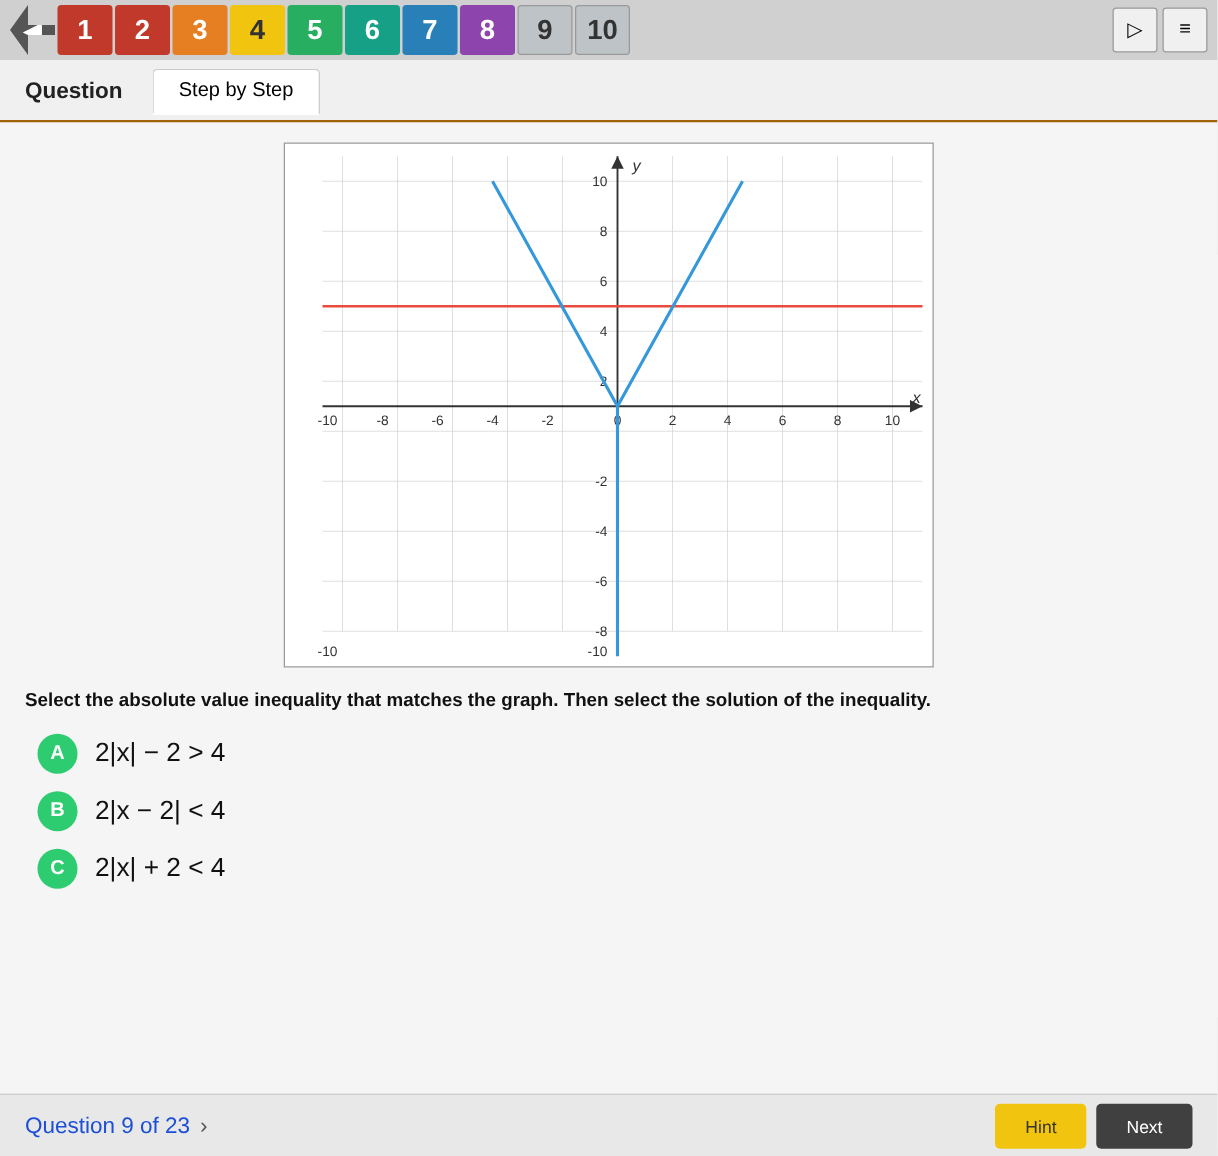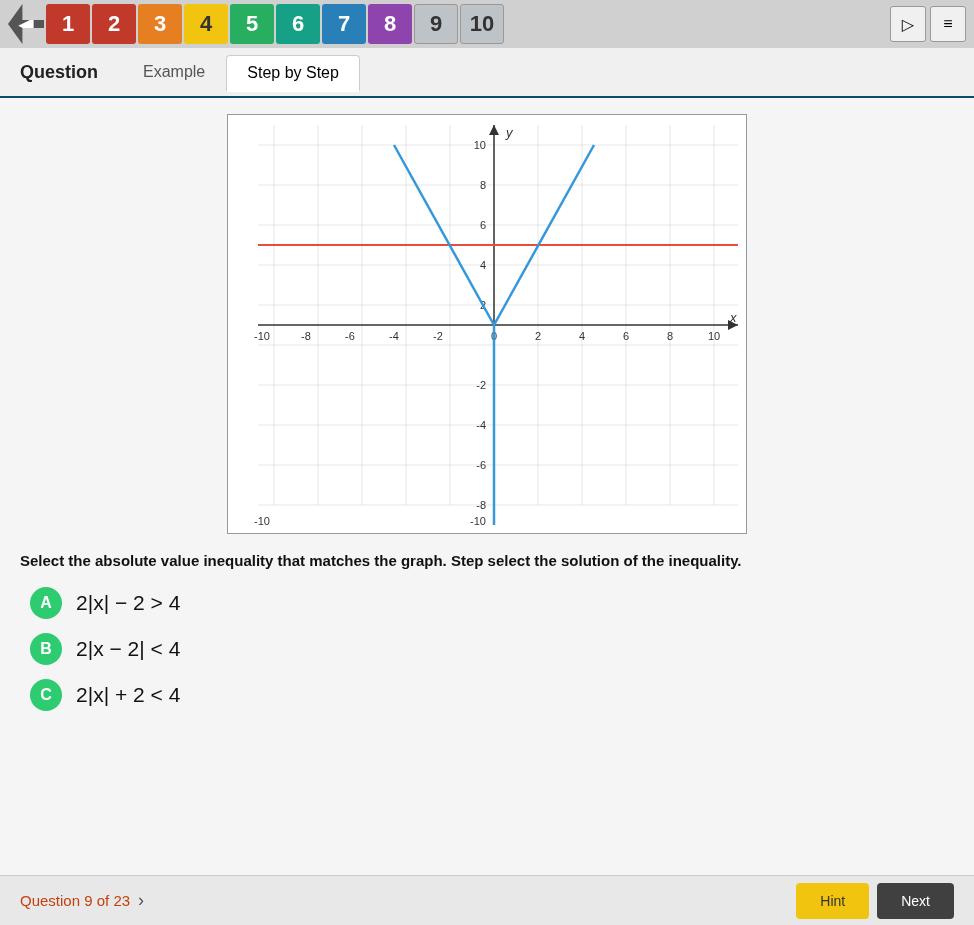--- a/index.html
+++ b/index.html
@@ -80,21 +80,21 @@
       font-size: 16px;
     }
 
     
     .tabs-row {
       display: flex;
       align-items: center;
       background: #f0f0f0;
       padding: 0 20px;
       height: 50px;
-      border-bottom: 2px solid #0c4a6e;
+      border-bottom: 2px solid #a16207;
     }
 
     .tab-label {
       font-size: 18px;
       font-weight: 600;
       color: #222;
       margin-right: 24px;
     }
 
     .tab-btn {
@@ -185,22 +185,22 @@
       right: 0;
       height: 50px;
       background: #e8e8e8;
       display: flex;
       align-items: center;
       padding: 0 20px;
       border-top: 1px solid #ccc;
     }
 
     .question-counter {
-      font-size: 15px;
-      color: #c2410c;
+      font-size: 18px;
+      color: #1d4ed8;
       font-weight: 500;
     }
 
     .bottom-chevron {
       font-size: 18px;
       margin-left: 8px;
       color: #555;
       cursor: pointer;
     }
 
@@ -239,21 +239,20 @@
   <div class="nav-btn n9">9</div>
   <div class="nav-btn n10">10</div>
   <div class="nav-right">
     <div class="nav-icon-btn">▷</div>
     <div class="nav-icon-btn">≡</div>
   </div>
 </div>
 
 <div class="tabs-row">
   <span class="tab-label">Question</span>
-  <div class="tab-btn">Example</div>
   <div class="tab-btn active">Step by Step</div>
 </div>
 
 <div class="main-content">
 
   <div class="graph-container">
     <svg width="520" height="420" style="background: white; border: 1px solid #999;">
 
       <line x1="46" y1="10" x2="46" y2="390" stroke="#ccc" stroke-width="0.5"></line>
       <line x1="90" y1="10" x2="90" y2="390" stroke="#ccc" stroke-width="0.5"></line>
@@ -317,21 +316,21 @@
       <polyline points="166,30 266,210 366,30" fill="none" stroke="#3498db" stroke-width="2.5"></polyline>
 
       <line x1="266" y1="210" x2="266" y2="410" stroke="#3498db" stroke-width="2.5"></line>
 
       <text x="278" y="22" font-size="13" fill="#333" font-style="italic">y</text>
 
       <text x="502" y="207" font-size="13" fill="#333" font-style="italic">x</text>
     </svg>
   </div>
 
-  <div class="instruction">Select the absolute value inequality that matches the graph. Step select the solution of the inequality.</div>
+  <div class="instruction">Select the absolute value inequality that matches the graph. Then select the solution of the inequality.</div>
 
   <div class="options">
     <div class="option-row">
       <div class="option-badge badge-a">A</div>
       <span class="option-text">2|x| − 2 &gt; 4</span>
     </div>
     <div class="option-row">
       <div class="option-badge badge-b">B</div>
       <span class="option-text">2|x − 2| &lt; 4</span>
     </div>

